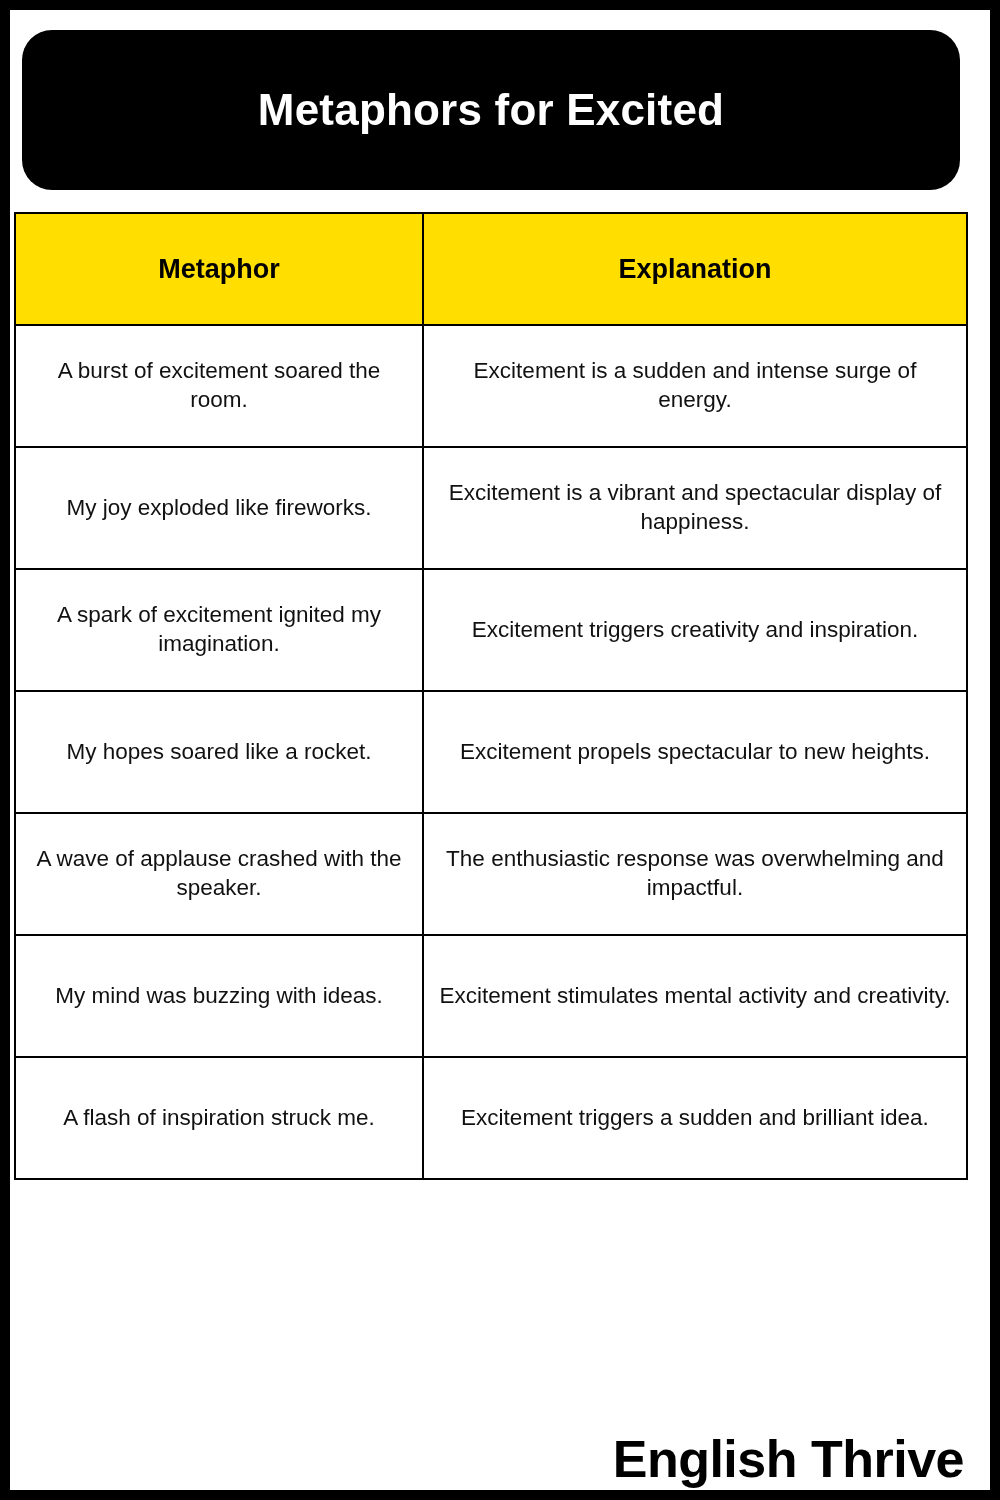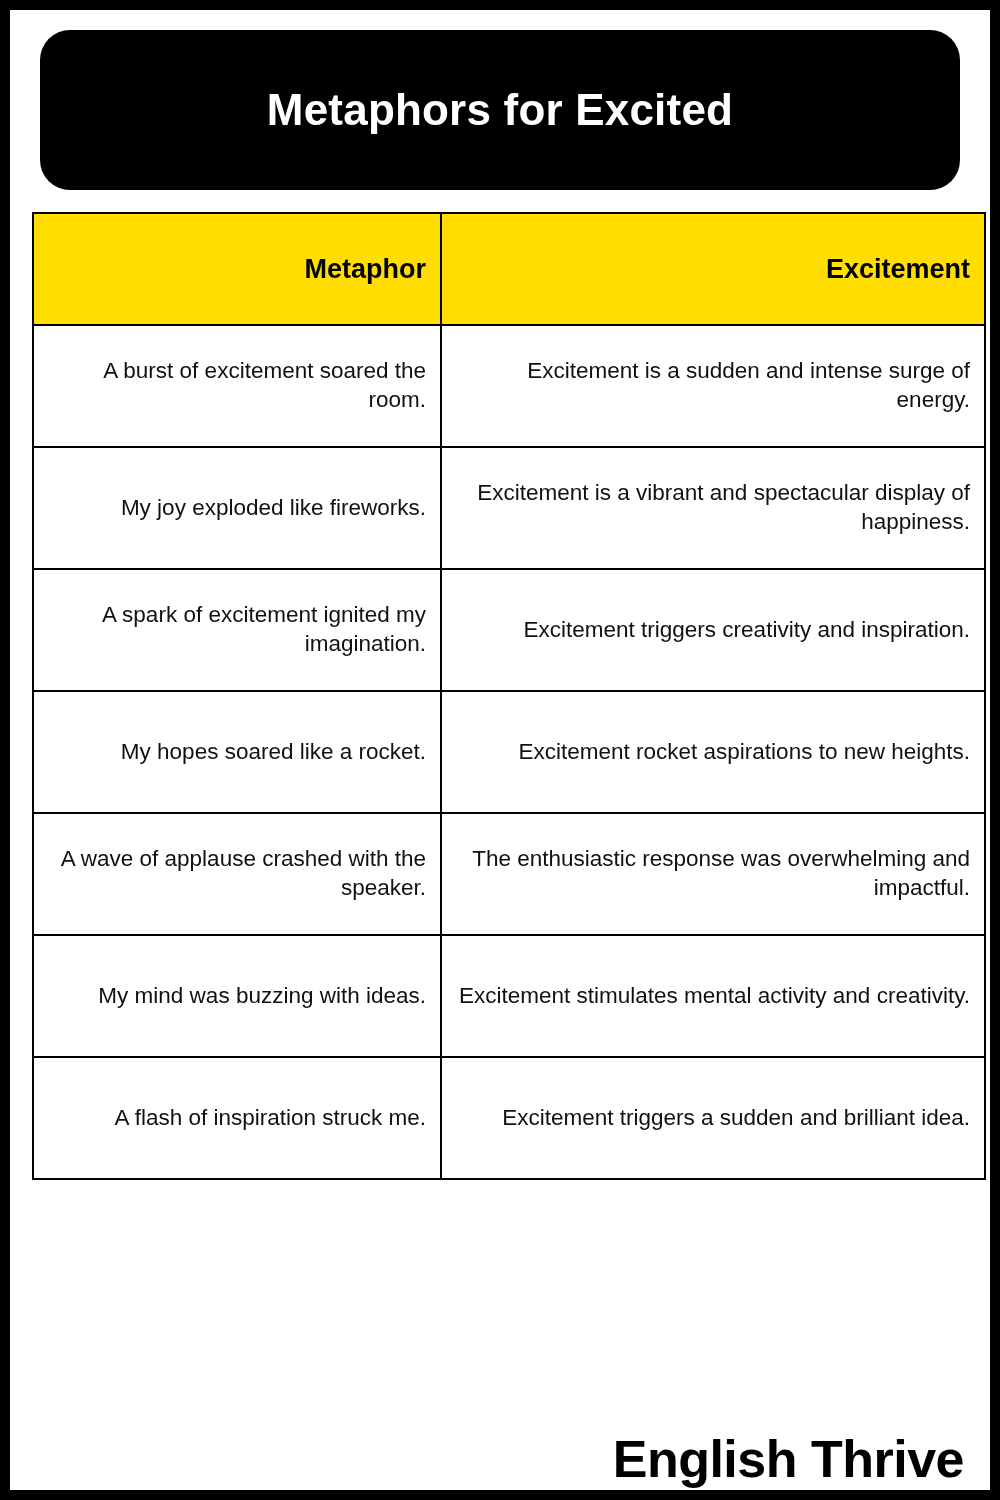--- a/index.html
+++ b/index.html
@@ -20,21 +20,21 @@
     box-sizing: border-box;
     border: 10px solid #000000;
     background: #ffffff;
     padding: 0;
   }
   .inner {
     position: relative;
     width: 100%;
     height: 100%;
     box-sizing: border-box;
-    padding: 20px 22px 0 22px;
+    padding: 20px 22px 0 4px;
   }
   .title-bar {
     background: #000000;
     border-radius: 30px;
     height: 160px;
     display: flex;
     align-items: center;
     justify-content: center;
     margin: 0 8px;
   }
@@ -47,21 +47,21 @@
   }
   table.metaphor-table {
     width: 952px;
     margin: 22px auto 0 auto;
     border-collapse: collapse;
     table-layout: fixed;
   }
   table.metaphor-table th,
   table.metaphor-table td {
     border: 2px solid #000000;
-    text-align: right;
+    text-align: center;
     vertical-align: middle;
     padding: 10px 14px;
     line-height: 1.28;
   }
   table.metaphor-table th {
     background: #ffde00;
     font-size: 27px;
     font-weight: bold;
     height: 90px;
     color: #000000;
@@ -96,39 +96,39 @@
     </div>
 
     <table class="metaphor-table">
       <colgroup>
         <col class="c1">
         <col class="c2">
       </colgroup>
       <thead>
         <tr>
           <th>Metaphor</th>
-          <th>Excitement</th>
+          <th>Explanation</th>
         </tr>
       </thead>
       <tbody>
         <tr>
           <td class="metaphor-cell">A burst of excitement soared the room.</td>
           <td class="explanation-cell">Excitement is a sudden and intense surge of energy.</td>
         </tr>
         <tr>
           <td class="metaphor-cell">My joy exploded like fireworks.</td>
           <td class="explanation-cell">Excitement is a vibrant and spectacular display of happiness.</td>
         </tr>
         <tr>
           <td class="metaphor-cell">A spark of excitement ignited my imagination.</td>
           <td class="explanation-cell">Excitement triggers creativity and inspiration.</td>
         </tr>
         <tr>
           <td class="metaphor-cell">My hopes soared like a rocket.</td>
-          <td class="explanation-cell">Excitement rocket aspirations to new heights.</td>
+          <td class="explanation-cell">Excitement propels spectacular to new heights.</td>
         </tr>
         <tr>
           <td class="metaphor-cell">A wave of applause crashed with the speaker.</td>
           <td class="explanation-cell">The enthusiastic response was overwhelming and impactful.</td>
         </tr>
         <tr>
           <td class="metaphor-cell">My mind was buzzing with ideas.</td>
           <td class="explanation-cell">Excitement stimulates mental activity and creativity.</td>
         </tr>
         <tr>

